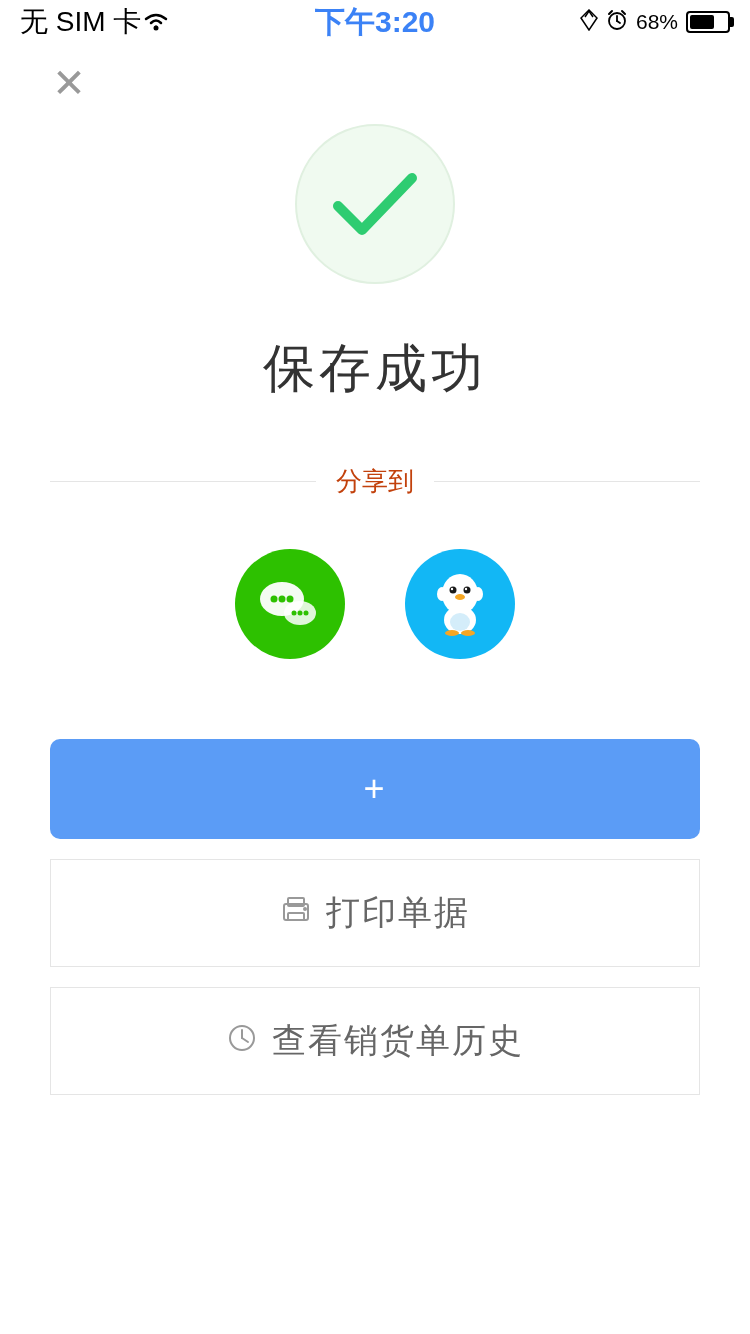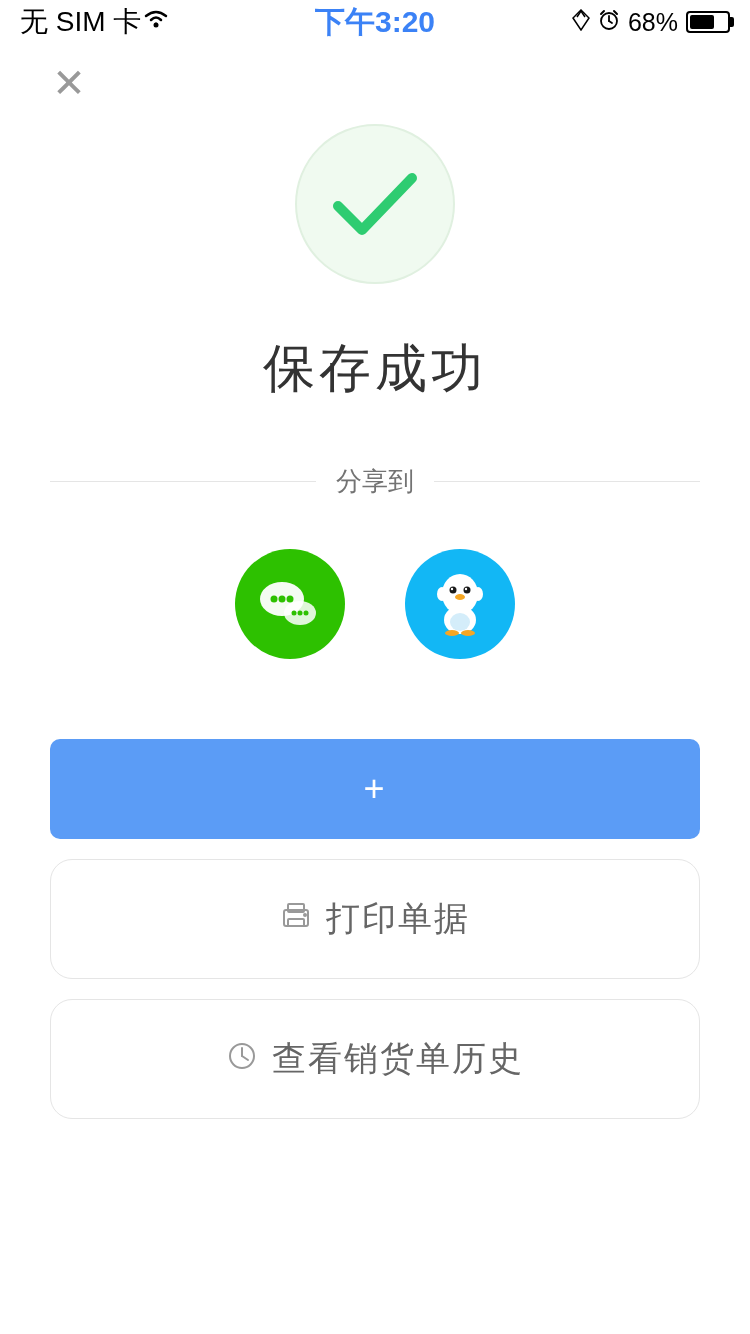--- a/index.html
+++ b/index.html
@@ -24,21 +24,21 @@
       height: 44px;
       display: flex;
       align-items: center;
       justify-content: space-between;
       padding: 0 20px;
       background: #ffffff;
     }
 
     .status-bar-left {
       display: flex;
-      align-items: flex-start;
+      align-items: center;
       font-size: 28px;
       font-weight: 500;
       color: #000;
     }
 
     .status-bar-center {
       font-size: 30px;
       font-weight: 600;
       color: #3b82f6;
       position: absolute;
@@ -150,21 +150,21 @@
     }
 
     .divider-line {
       flex: 1;
       height: 1px;
       background: #e5e5e5;
     }
 
     .divider-text {
       font-size: 26px;
-      color: #737373;
+      color: #c2410c;
       white-space: nowrap;
     }
 
     
     .share-icons {
       display: flex;
       gap: 60px;
       margin-bottom: 80px;
     }
 
@@ -205,24 +205,24 @@
       display: flex;
       align-items: center;
       justify-content: center;
       gap: 14px;
       cursor: pointer;
       letter-spacing: 2px;
     }
 
     .btn-secondary {
       width: 100%;
-      height: 120px;
+      height: 108px;
       background: #ffffff;
       border: 1px solid #e5e5e5;
-      border-radius: 22px;
+      border-radius: 0;
       font-size: 34px;
       color: #666666;
       display: flex;
       align-items: center;
       justify-content: center;
       gap: 14px;
       cursor: pointer;
       letter-spacing: 2px;
     }
 
@@ -261,21 +261,21 @@
     </span>
     <span>
       <svg width="22" height="22" viewBox="0 0 22 22" fill="none">
         <circle cx="11" cy="12" r="8" stroke="#000" stroke-width="1.8" fill="none"></circle>
         <line x1="11" y1="7" x2="11" y2="12" stroke="#000" stroke-width="1.8" stroke-linecap="round"></line>
         <line x1="11" y1="12" x2="14" y2="14" stroke="#000" stroke-width="1.8" stroke-linecap="round"></line>
         <path d="M3 5 L6 2" stroke="#000" stroke-width="2" stroke-linecap="round"></path>
         <path d="M19 5 L16 2" stroke="#000" stroke-width="2" stroke-linecap="round"></path>
       </svg>
     </span>
-    <span style="font-size:25px;font-weight:500;">68%</span>
+    <span style="font-size:21px;font-weight:500;">68%</span>
     <div class="battery-container">
       <div class="battery-icon">
         <div class="battery-fill"></div>
       </div>
     </div>
   </div>
 </div>
 
 <div class="close-button">
   <span class="close-x">✕</span>

